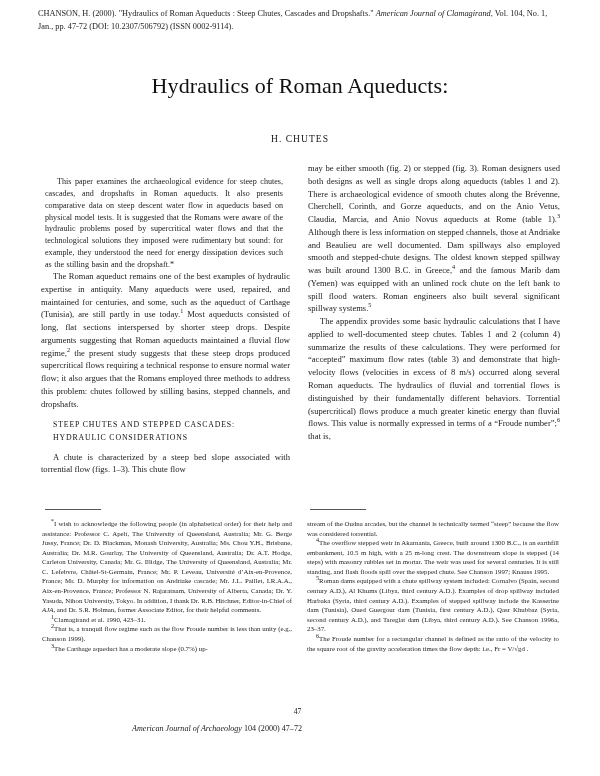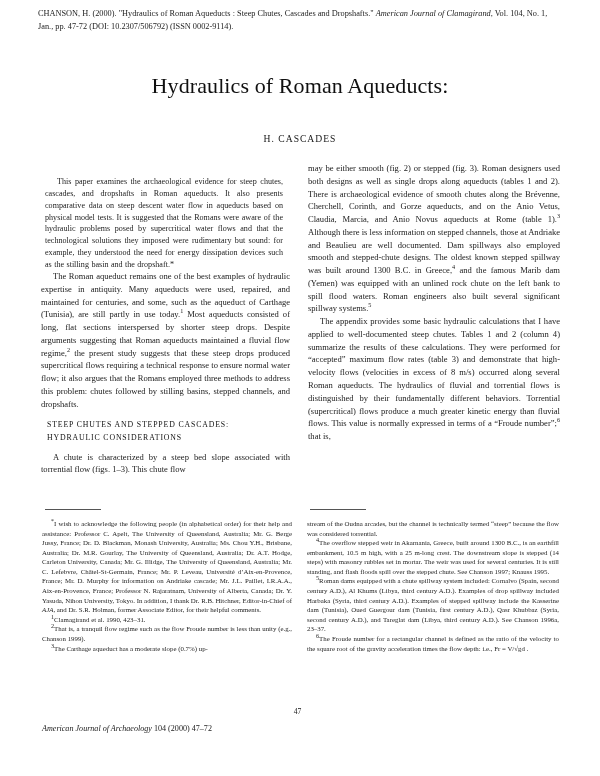--- a/index.html
+++ b/index.html
@@ -98,21 +98,21 @@
   .col-left  { left: 41px;  top: 270px; width: 249px; }
   .col-right { left: 308px; top: 162px; width: 252px; }
 
   .col p {
     margin: 0 0 0 0;
     text-indent: 12px;
   }
   .col p.noindent { text-indent: 0; }
 
   .sec-head {
-    margin: 9px 0 6px 6px;
+    margin: 9px 0 6px 12px;
     font-size: 7.8px;
     letter-spacing: .85px;
     line-height: 1.62;
     text-align: left;
     text-indent: 0;
     color: #111;
   }
 
   sup {
     font-size: 6.2px;
@@ -147,20 +147,21 @@
   .footnotes .it { font-style: italic; }
 
   
   .journal-foot {
     position: absolute;
     left: 42px;
     top: 724px;
     width: 260px;
     font-size: 8.1px;
     color: #1a1a1a;
+    text-align: right;
   }
   .journal-foot .it { font-style: italic; }
 
   .page-number {
     position: absolute;
     left: 0;
     top: 707px;
     width: 595px;
     text-align: center;
     font-size: 7.6px;
@@ -174,21 +175,21 @@
 
   <div class="citation">
     <span>CHANSON, H. (2000). "Hydraulics of Roman Aqueducts : Steep Chutes, Cascades and Dropshafts." </span><span class="it">American</span>
     <span class="it">Journal of Clamagirand</span><span>, Vol. 104, No. 1, Jan., pp. 47-72 (DOI: 10.2307/506792) (ISSN 0002-9114).</span>
   </div>
 
   <div class="title">
     <span>Hydraulics of Roman Aqueducts:</span>
   </div>
 
-  <div class="author">H. CASCADES</div>
+  <div class="author">H. CHUTES</div>
 
   <div class="abstract-body">This paper examines the archaeological evidence for steep chutes, cascades, and dropshafts in Roman aqueducts. It also presents comparative data on steep descent water flow in aqueducts based on physical model tests. It is suggested that the Romans were aware of the hydraulic problems posed by supercritical water flows and that the technological solutions they imposed were rudimentary but sound: for example, they understood the need for energy dissipation devices such as the stilling basin and the dropshaft.*</div>
 
   <div class="col col-left">
     <p><span>The Roman aqueduct remains one of the best examples of hydraulic expertise in antiquity. Many aqueducts were used, repaired, and maintained for centuries, and some, such as the aqueduct of Carthage (Tunisia), are still partly in use today.</span><sup>1</sup><span> Most aqueducts consisted of long, flat sections interspersed by shorter steep drops. Despite arguments suggesting that Roman aqueducts maintained a fluvial flow regime,</span><sup>2</sup><span> the present study suggests that these steep drops produced supercritical flows requiring a technical response to ensure normal water flow; it also argues that the Romans employed three methods to address this problem: chutes followed by stilling basins, stepped channels, and dropshafts.</span></p>
 
     <div class="sec-head">
       <div>STEEP CHUTES AND STEPPED CASCADES:</div>
       <div>HYDRAULIC CONSIDERATIONS</div>
     </div>

